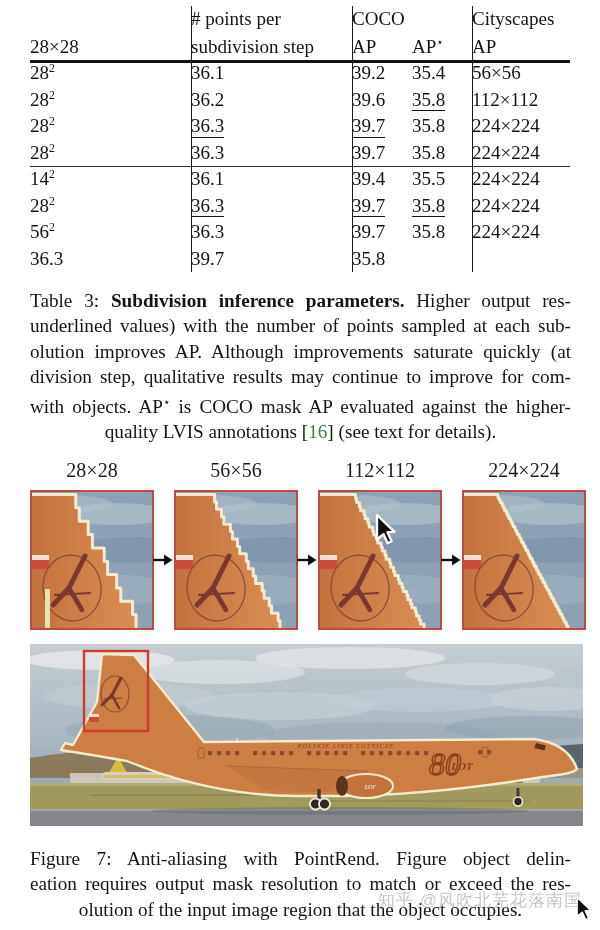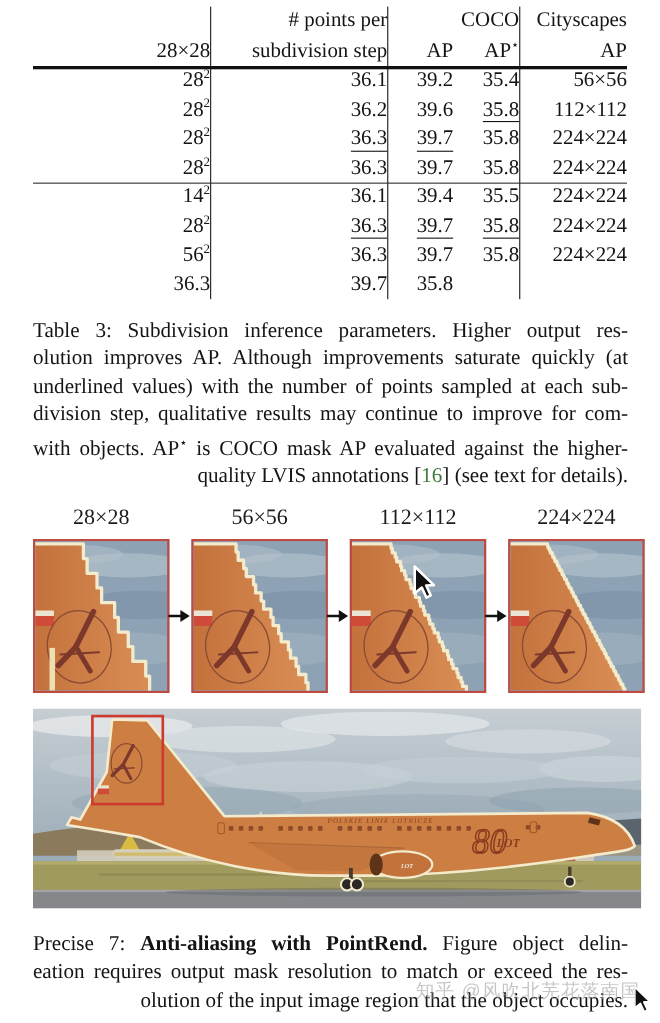--- a/index.html
+++ b/index.html
@@ -4,36 +4,36 @@
 <style>
   *{box-sizing:border-box;margin:0;padding:0}
   html,body{width:600px;height:930px}
   body{background:#ffffff;font-family:"Liberation Serif","DejaVu Serif",serif;color:#141414}
   .page{position:relative;width:600px;height:930px;overflow:hidden;background:#fff}
 
   
   .tbl{position:absolute;left:30px;top:6px;width:540px;height:268px;display:grid;
        grid-template-columns:161px 161px 60px 60px 98px;grid-template-rows:28px 26px;
        grid-auto-rows:26.5px;font-size:19px}
-  .hc,.dc{text-align:right;line-height:26px;white-space:nowrap}
+  .hc,.dc{text-align:left;line-height:26px;white-space:nowrap}
   .dc{line-height:26.5px}
   .hc.bottom{align-self:end}
   .vrule{position:absolute;top:0;width:1.2px;height:266px;background:#1a1a1a}
   .hrule{position:absolute;left:0;width:540px;background:#111}
   .hrule.thick{height:2.6px}
   .hrule.thin{height:1.3px;background:#2e2e2e}
   .u{border-bottom:1.5px solid #141414;padding-bottom:.5px}
   .sq{font-size:62%;vertical-align:super;line-height:0}
   sup.star{font-size:62%;line-height:0}
 
   
   .tcap{position:absolute;left:30px;top:288px;width:541px;font-size:19.2px;line-height:25.4px}
   .fcap{position:absolute;left:30px;top:846px;width:541px;font-size:19.2px;line-height:25.4px}
   .jline{text-align:justify;text-align-last:justify}
-  .lline{text-align:right}
+  .lline{text-align:center}
 
   
   .plabel{position:absolute;top:459px;width:124px;text-align:center;font-size:20px;color:#1c1c1c}
   .panel{position:absolute;top:490px;width:124px;height:140px;border:2px solid #bf4a40;background:#8da2b5;overflow:hidden}
   .arrow{position:absolute;top:552px}
 
   
   .photo{position:absolute;left:30px;top:644px;width:553px;height:182px}
 
   .watermark{position:absolute;left:378px;top:889px;font-size:17px;color:#9f9f9f;opacity:.6;
@@ -94,23 +94,23 @@
       <div class="dc">39.7</div>
       <div class="dc">35.8</div>
     </div>
   <div class="vrule" style="left:190.5px;top:6px"></div>
   <div class="vrule" style="left:351.5px;top:6px"></div>
   <div class="vrule" style="left:471.5px;top:6px"></div>
   <div class="hrule thick" style="left:30px;top:60px"></div>
   <div class="hrule thin" style="left:30px;top:166px"></div>
 
   <div class="tcap" id="tcap">
-      <div class="jline"><span>Table 3: </span><span style="font-weight: 400;">Subdivision inference parameters.</span><span> Higher output res-</span></div>
+      <div class="jline"><span>Table 3: </span><span style="font-weight: 700;">Subdivision inference parameters.</span><span> Higher output res-</span></div>
+      <div class="jline"><span>underlined values) with the number of points sampled at each sub-</span></div>
       <div class="jline"><span>olution improves AP. Although improvements saturate quickly (at</span></div>
-      <div class="jline"><span>underlined values) with the number of points sampled at each sub-</span></div>
       <div class="jline"><span>division step, qualitative results may continue to improve for com-</span></div>
       <div class="jline"><span>with objects. AP</span><span style="font-size: 62%; vertical-align: super;">⋆</span><span> is COCO mask AP evaluated against the higher-</span></div>
       <div class="lline"><span>quality LVIS annotations [</span><span style="color: rgb(62, 124, 62);">16</span><span>] (see text for details).</span></div>
     </div>
 
   <div class="plabel" style="left:30px">28×28</div>
   <div class="plabel" style="left:174px">56×56</div>
   <div class="plabel" style="left:318px">112×112</div>
   <div class="plabel" style="left:462px">224×224</div>
 
@@ -331,21 +331,21 @@
           <path d="M82,51 L72,61" stroke-width="3"></path>
           <path d="M82,51 L89,64" stroke-width="2.6"></path>
           <path d="M74,55 L92,54" stroke-width="1.2"></path>
         </g>
         <rect x="59" y="70" width="10" height="3" fill="#ece4d2"></rect>
         <rect x="59" y="73" width="10" height="5" fill="#cf4a38"></rect>
         <rect x="54" y="7" width="64" height="80" fill="none" stroke="#cc3b2e" stroke-width="2.4"></rect>
       </svg></div>
 
   <div class="fcap" id="fcap">
-      <div class="jline"><span>Precise 7: </span><span style="font-weight: 700;">Anti-aliasing with PointRend.</span><span> Figure object delin-</span></div>
+      <div class="jline"><span>Figure 7: </span><span style="font-weight: 400;">Anti-aliasing with PointRend.</span><span> Figure object delin-</span></div>
       <div class="jline"><span>eation requires output mask resolution to match or exceed the res-</span></div>
       <div class="lline"><span>olution of the input image region that the object occupies.</span></div>
     </div>
 
   <div class="watermark">知乎 @风吹北芜花落南国</div>
 
   <svg class="corner-cursor" width="24" height="30" viewBox="0 0 24 30">
     <g transform="scale(1.45)">
         <path d="M0,0 L0,13.5 L3.6,10.6 L5.9,15.7 L8.1,14.6 L5.8,9.6 L9.7,9.4 Z" fill="#101010" stroke="#ffffff" stroke-width="1.2" stroke-linejoin="round"></path>
       </g>

